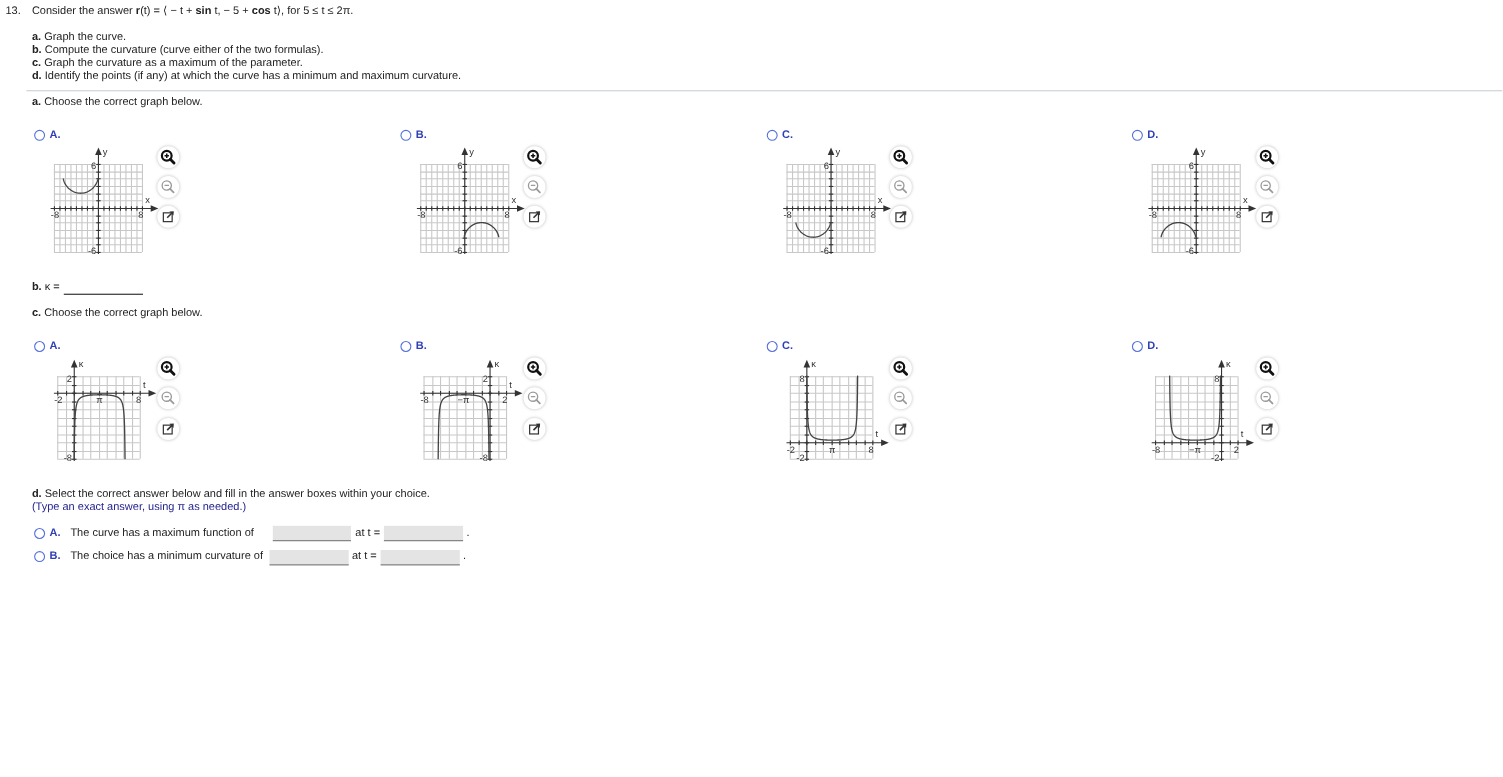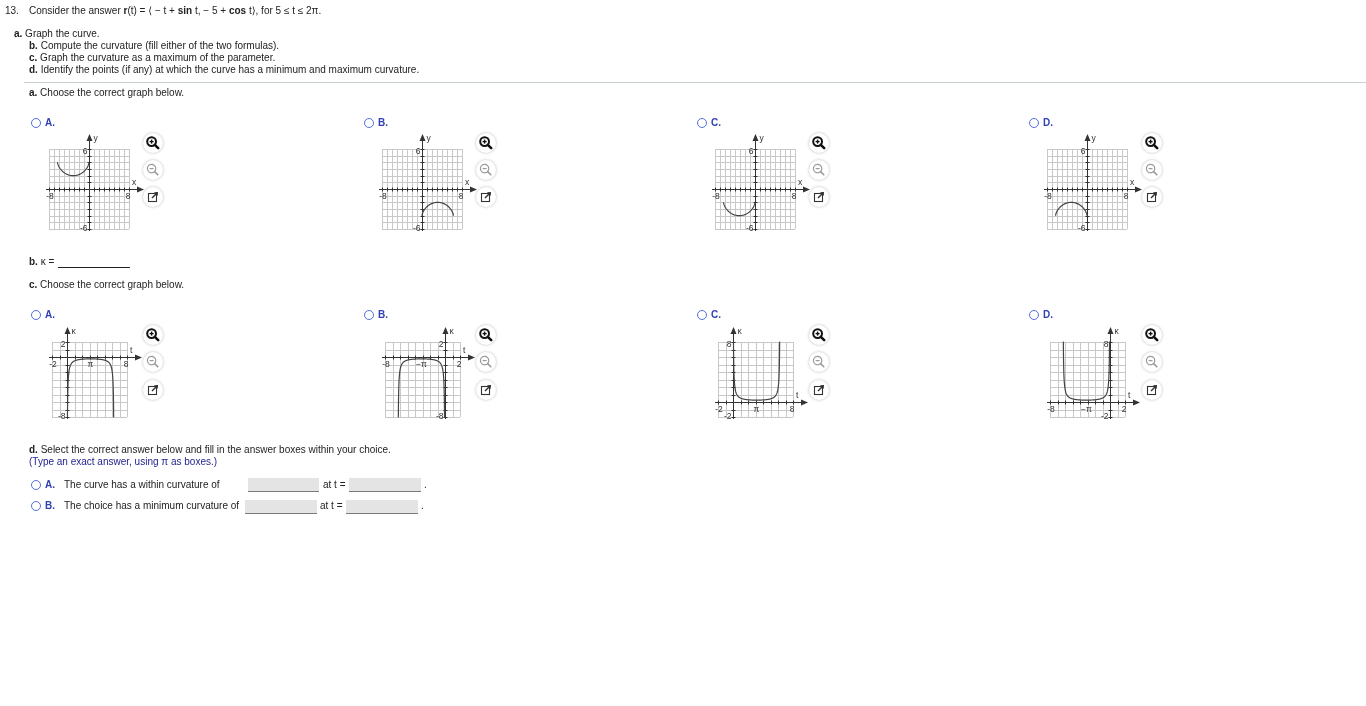--- a/index.html
+++ b/index.html
@@ -31,22 +31,22 @@
   .tool svg { position:absolute; left:0; top:0; }
 </style>
 </head>
 <body>
 
 <div class="abs" style="left:5px;top:5px">13.</div>
 <div class="abs" style="left:29px;top:5px">
   <span>Consider the answer </span><span class="b">r</span><span>(t) = ⟨ − t + </span><span class="b">sin</span><span> t, − 5 + </span><span class="b">cos</span><span> t⟩, for 5 ≤ t ≤ 2π.</span>
 </div>
 
-<div class="abs" style="left:14px;top:28px"><span class="b">a.</span><span> Graph the curve.</span></div>
-<div class="abs" style="left:29px;top:40px"><span class="b">b.</span><span> Compute the curvature (fill either of the two formulas).</span></div>
+<div class="abs" style="left:29px;top:28px"><span class="b">a.</span><span> Graph the curve.</span></div>
+<div class="abs" style="left:29px;top:40px"><span class="b">b.</span><span> Compute the curvature (curve either of the two formulas).</span></div>
 <div class="abs" style="left:29px;top:52px"><span class="b">c.</span><span> Graph the curvature as a maximum of the parameter.</span></div>
 <div class="abs" style="left:29px;top:64px"><span class="b">d.</span><span> Identify the points (if any) at which the curve has a minimum and maximum curvature.</span></div>
 
 <div class="divider" style="left:24px;top:82px;width:1342px"></div>
 
 <div class="abs" style="left:29px;top:87px"><span class="b">a.</span><span> Choose the correct graph below.</span></div>
 
 <div class="radio" style="left:31px;top:118px"></div>
 <div class="opt-letter" style="left:45px;top:117px">A.</div>
 <div class="radio" style="left:364px;top:118px"></div>
@@ -800,25 +800,25 @@
   </div>
 <div class="tool" style="left:1142px;top:380px">
     <svg width="20" height="20" viewBox="0 0 20 20">
       <rect x="5.5" y="6.5" width="8" height="8" fill="none" stroke="#333" stroke-width="1.1"></rect>
       <line x1="9" y1="11" x2="14" y2="6" stroke="#333" stroke-width="1.4"></line>
       <path d="M15,5 L11,5.3 L14.7,9 Z" fill="#333"></path>
     </svg>
   </div>
 
 <div class="abs" style="left:29px;top:444px"><span class="b">d.</span><span> Select the correct answer below and fill in the answer boxes within your choice.</span></div>
-<div class="abs hint" style="left:29px;top:456px">(Type an exact answer, using π as boxes.)</div>
+<div class="abs hint" style="left:29px;top:456px">(Type an exact answer, using π as needed.)</div>
 
 <div class="radio" style="left:31px;top:480px"></div>
 <div class="opt-letter" style="left:45px;top:479px">A.</div>
-<div class="abs" style="left:64px;top:479px">The curve has a within curvature of</div>
+<div class="abs" style="left:64px;top:479px">The curve has a maximum function of</div>
 <input class="ansbox" style="left: 248px; top: 478px; width: 71px;" value="">
 <div class="abs" style="left:323px;top:479px">at t =</div>
 <input class="ansbox" style="left: 349px; top: 478px; width: 72px;" value="">
 <div class="abs" style="left:424px;top:479px">.</div>
 
 <div class="radio" style="left:31px;top:501px"></div>
 <div class="opt-letter" style="left:45px;top:500px">B.</div>
 <div class="abs" style="left:64px;top:500px">The choice has a minimum curvature of</div>
 <input class="ansbox" style="left: 245px; top: 500px; width: 72px;" value="">
 <div class="abs" style="left:320px;top:500px">at t =</div>

